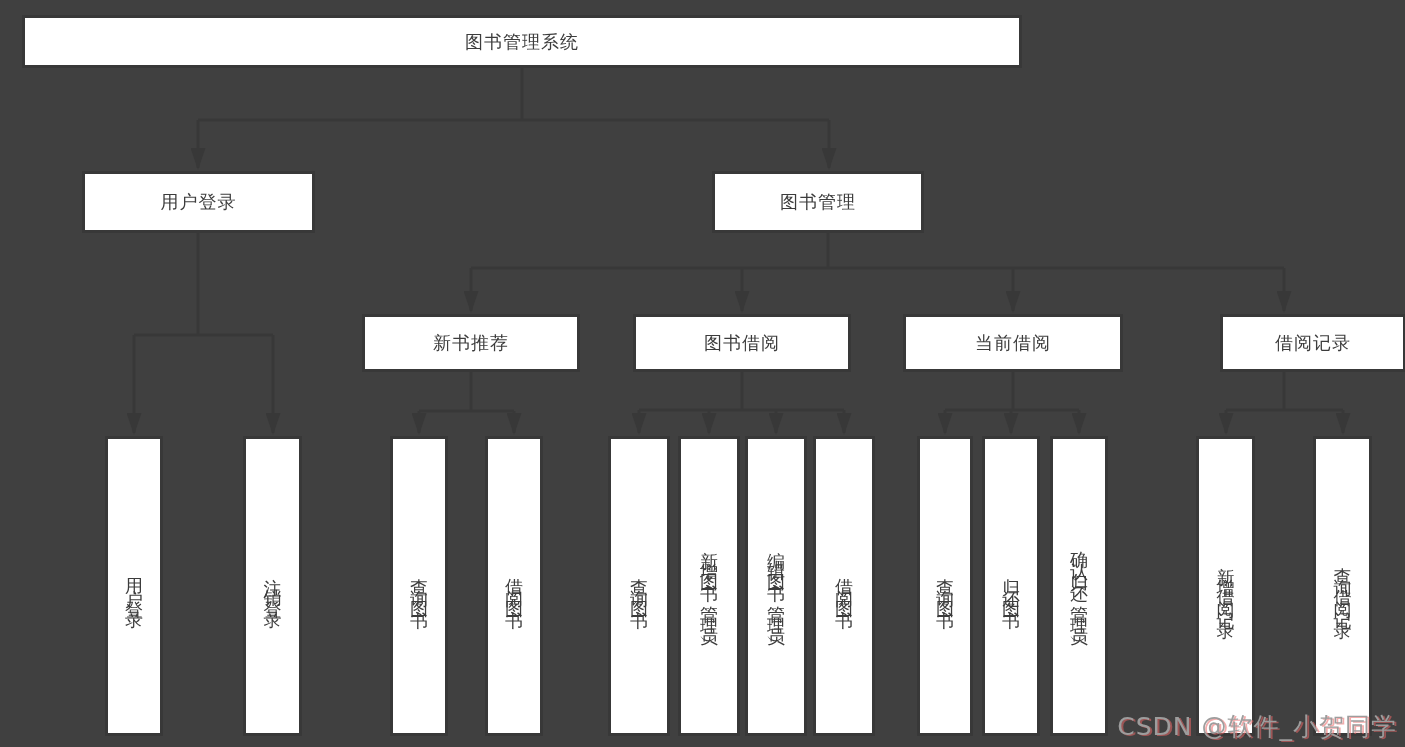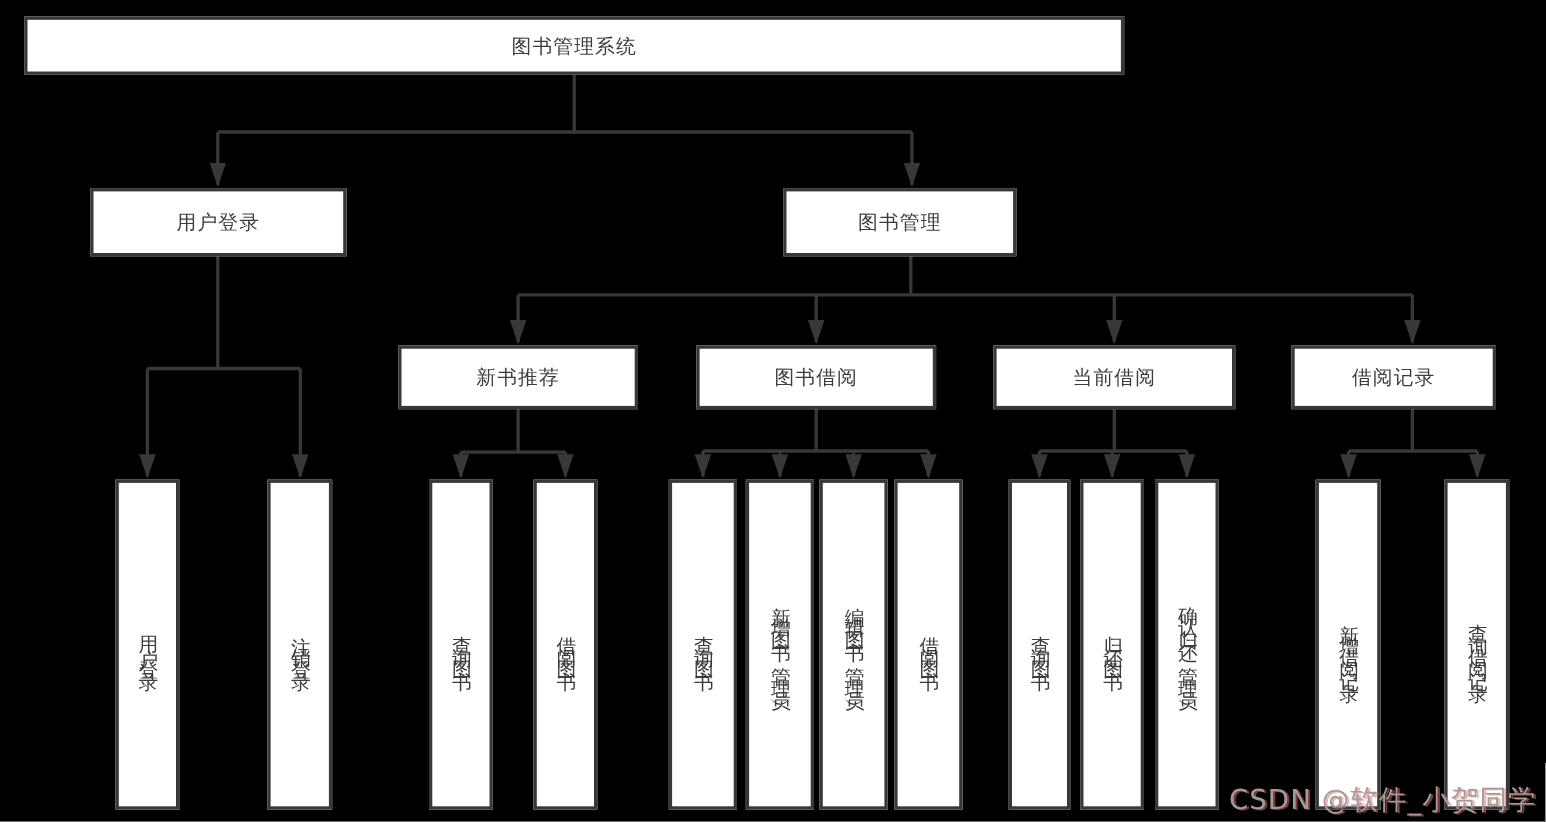--- a/index.html
+++ b/index.html
@@ -1,20 +1,20 @@
 <!DOCTYPE html>
 <html><head>
 <meta charset="utf-8">
 <style>
   html, body { margin: 0; padding: 0; background: #ffffff; }
   #canvas {
     position: relative;
     width: 1405px;
     height: 747px;
-    background: #000000;
+    background: #404040;
     font-family: "DejaVu Sans", "Liberation Sans", sans-serif;
     overflow: hidden;
   }
   #wires {
     position: absolute;
     left: 0; top: 0;
     width: 1405px; height: 747px;
   }
   .node {
     position: absolute;
@@ -28,21 +28,21 @@
     text-align: center;
   }
   .node-h { font-size: 18px; letter-spacing: 1px; }
   .node-root   { left: 22px;   top: 15px;  width: 1000px; height: 53px; }
   .node-l2a    { left: 82px;   top: 171px; width: 233px;  height: 62px; }
   .node-l2b    { left: 712px;  top: 171px; width: 212px;  height: 62px; }
   .node-l3     { top: 314px; height: 58px; text-align: center; }
   .g-newrec    { left: 362px;  width: 218px; }
   .g-borrow    { left: 633px;  width: 218px; }
   .g-current   { left: 903px;  width: 220px; }
-  .g-records   { left: 1174px; width: 186px; }
+  .g-records   { left: 1220px; width: 186px; }
   .leaf {
     top: 436px;
     height: 300px;
     font-size: 18px;
   }
   .leaf .vtext {
     writing-mode: vertical-rl;
     text-orientation: mixed;
     letter-spacing: 11px;
     line-height: 1;

